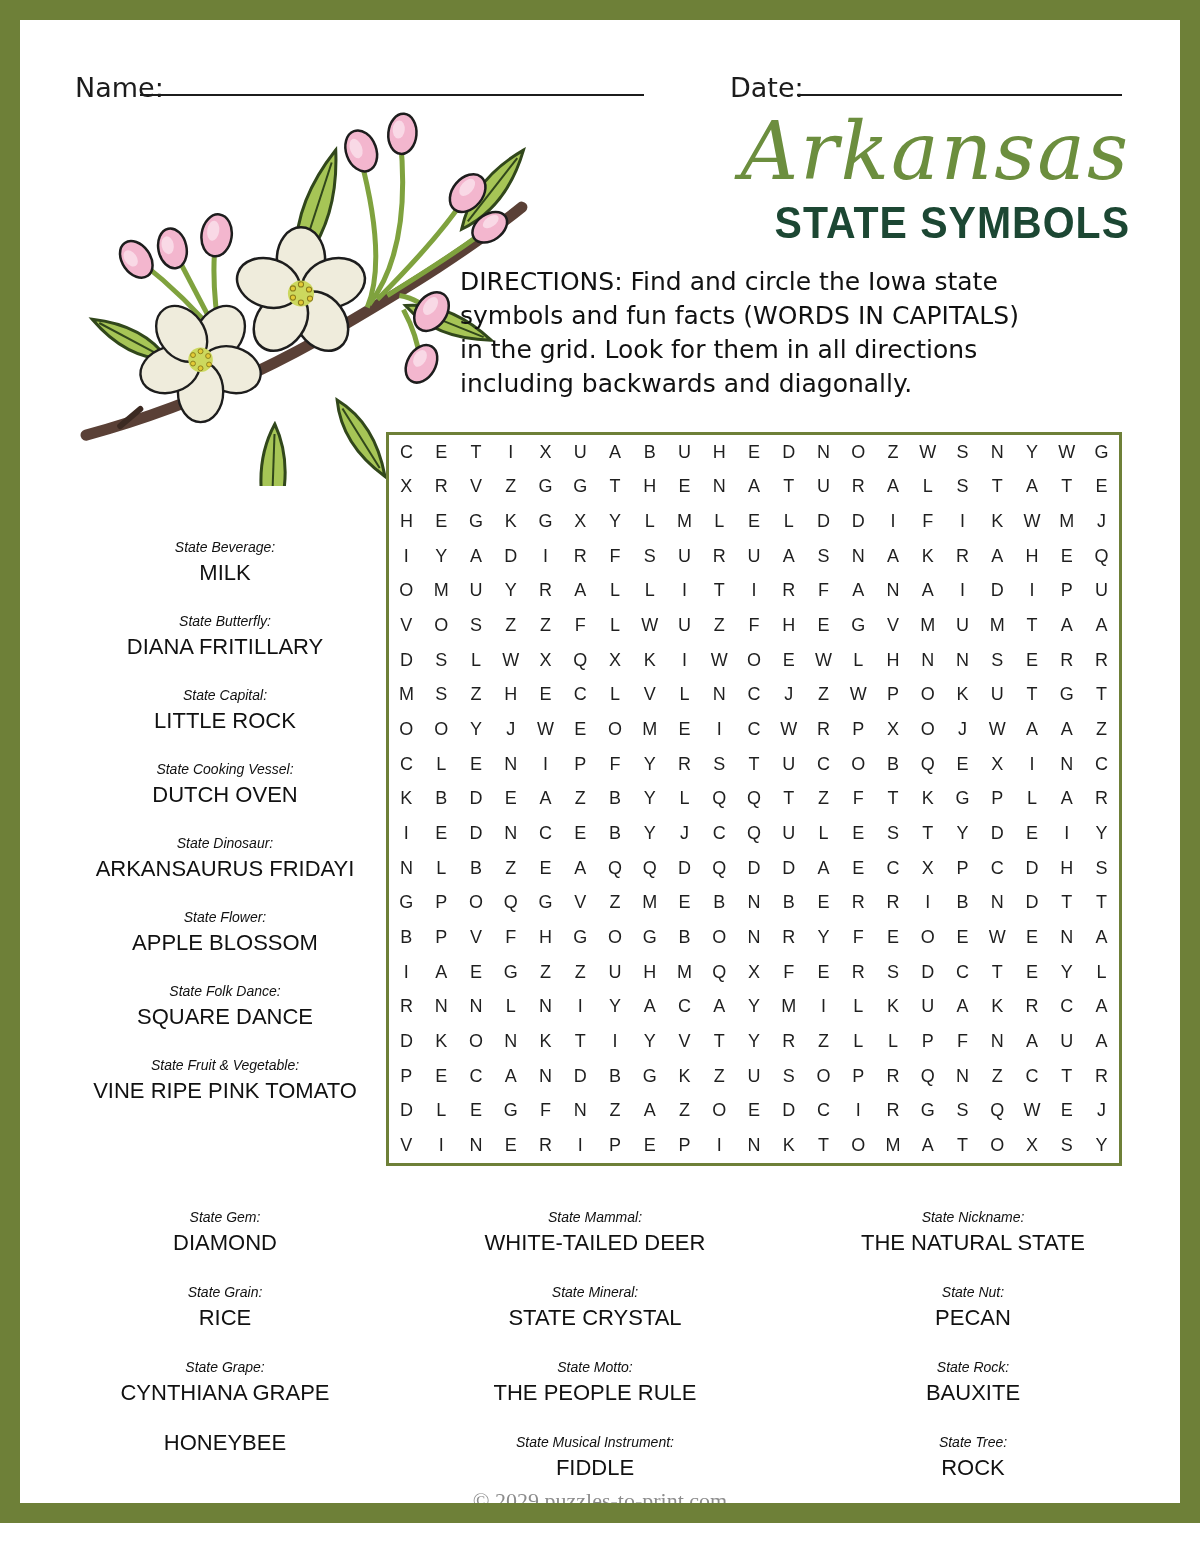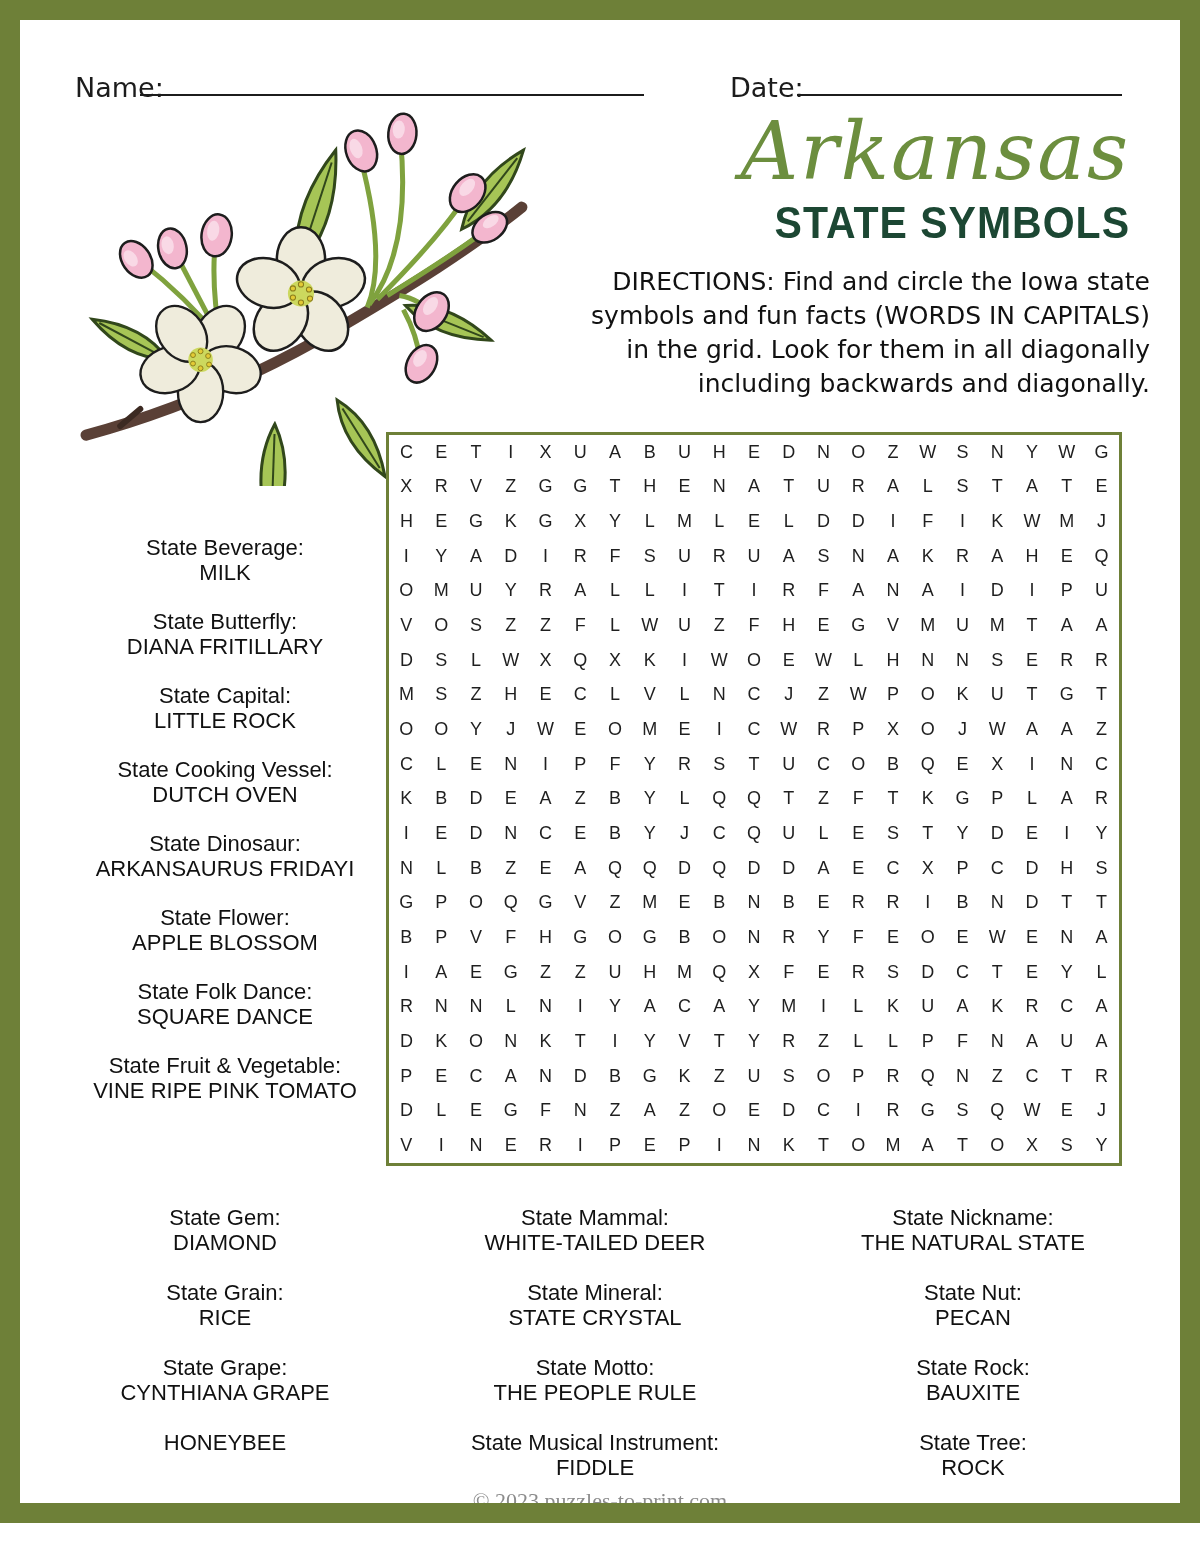--- a/index.html
+++ b/index.html
@@ -23,39 +23,39 @@
   .flower{position:absolute;left:48px;top:78px;width:482px;height:388px;}
 
   
   .title-block{position:absolute;left:460px;top:88px;width:650px;text-align:right;}
   .title{font-family:"DejaVu Serif",serif;font-style:italic;font-size:80px;line-height:1.1;
          color:var(--title-green);letter-spacing:2px;}
   .subtitle{font-family:"Liberation Sans",sans-serif;font-weight:bold;font-size:41px;
             color:var(--subtitle-green);letter-spacing:1px;margin-top:4px;transform:scaleY(1.08);}
 
   
-  .directions{position:absolute;left:440px;top:245px;width:690px;text-align:right;
+  .directions{position:absolute;left:440px;top:245px;width:690px;text-align:left;
               font-family:"DejaVu Sans",sans-serif;font-size:25px;line-height:34px;color:#111;}
 
   
   .grid{position:absolute;left:366px;top:412px;width:736px;height:734px;
         border:3px solid var(--grid-border);background:#fff;
         display:grid;grid-template-columns:repeat(21,1fr);grid-template-rows:repeat(21,1fr);}
   .cell{display:flex;align-items:center;justify-content:center;
         font-family:"Liberation Sans",sans-serif;font-size:18px;color:#1f1f1f;}
 
   
   .list{position:absolute;text-align:center;}
   .left-list{left:25px;top:515px;width:360px;}
   .bcol1{left:25px;top:1185px;width:360px;}
   .bcol2{left:395px;top:1185px;width:360px;}
   .bcol3{left:773px;top:1185px;width:360px;}
   .entry{margin-bottom:24px;}
   .bcol1 .entry,.bcol2 .entry,.bcol3 .entry{margin-bottom:25px;}
-  .lbl{font-size:22px;line-height:25px;color:#111;}
+  .lbl{font-style:italic;font-size:14px;line-height:25px;color:#111;}
   .ans{font-size:22px;line-height:25px;color:#111;}
 
   .footer{position:absolute;left:0;top:1468px;width:100%;text-align:center;
           font-family:"Liberation Serif",serif;font-size:22px;color:var(--footer-gray);}
 </style>
 </head>
 <body>
 
 <div class="page">
 
@@ -188,21 +188,21 @@
   </svg>
 
   <div class="title-block">
     <div class="title">Arkansas</div>
     <div class="subtitle">STATE SYMBOLS</div>
   </div>
 
   <div class="directions">
     <div>DIRECTIONS:  Find and circle the Iowa state</div>
     <div>symbols and fun facts (WORDS IN CAPITALS)</div>
-    <div>in the grid.  Look for them in all diagonally</div>
+    <div>in the grid.  Look for them in all directions</div>
     <div>including backwards and diagonally.</div>
   </div>
 
   <div class="grid">
       <span class="cell">C</span>
       <span class="cell">E</span>
       <span class="cell">T</span>
       <span class="cell">I</span>
       <span class="cell">X</span>
       <span class="cell">U</span>
@@ -724,15 +724,15 @@
       <div class="entry">
         <div class="lbl">State Rock:</div>
         <div class="ans">BAUXITE</div>
       </div>
       <div class="entry">
         <div class="lbl">State Tree:</div>
         <div class="ans">ROCK</div>
       </div>
     </div>
 
-  <div class="footer">© 2023 puzzles-to-print.com</div>
+  <div class="footer">© 2029 puzzles-to-print.com</div>
 
 </div>
 
 </body></html>

